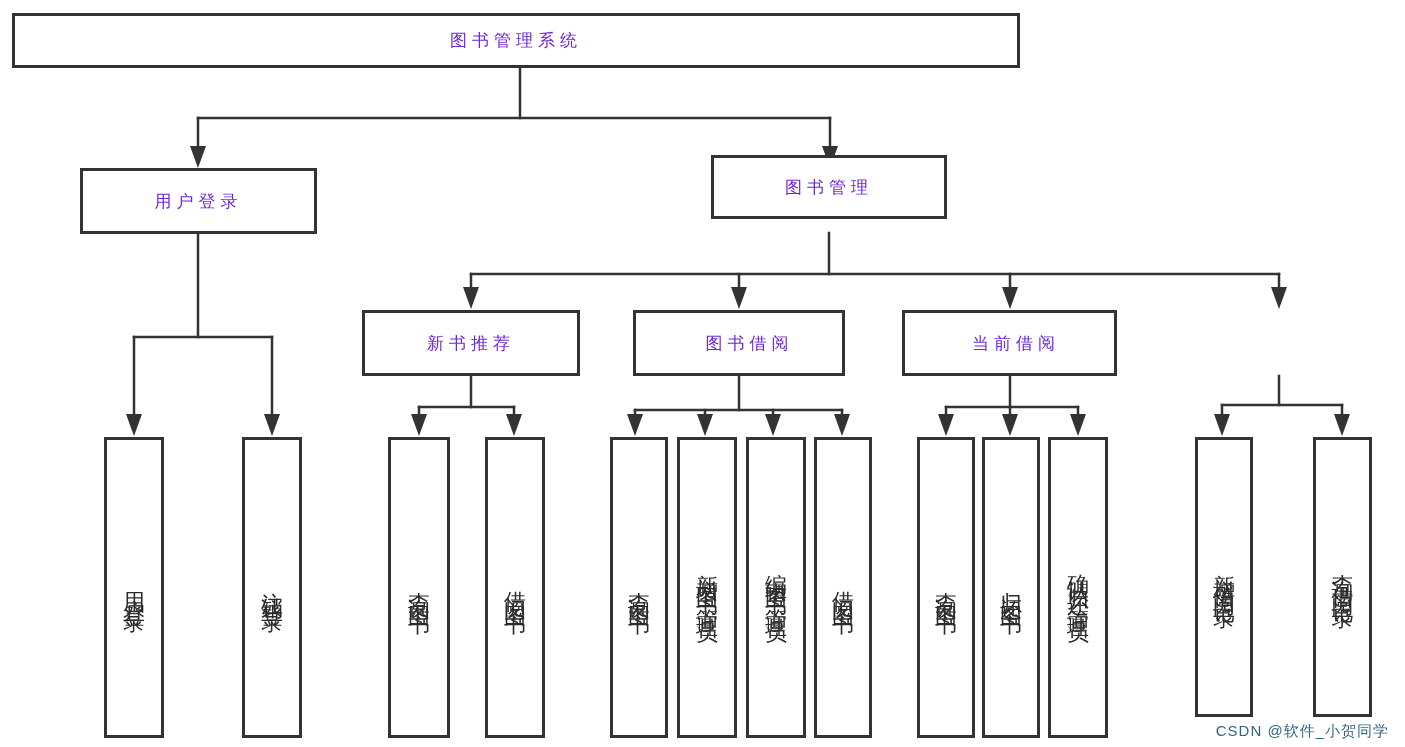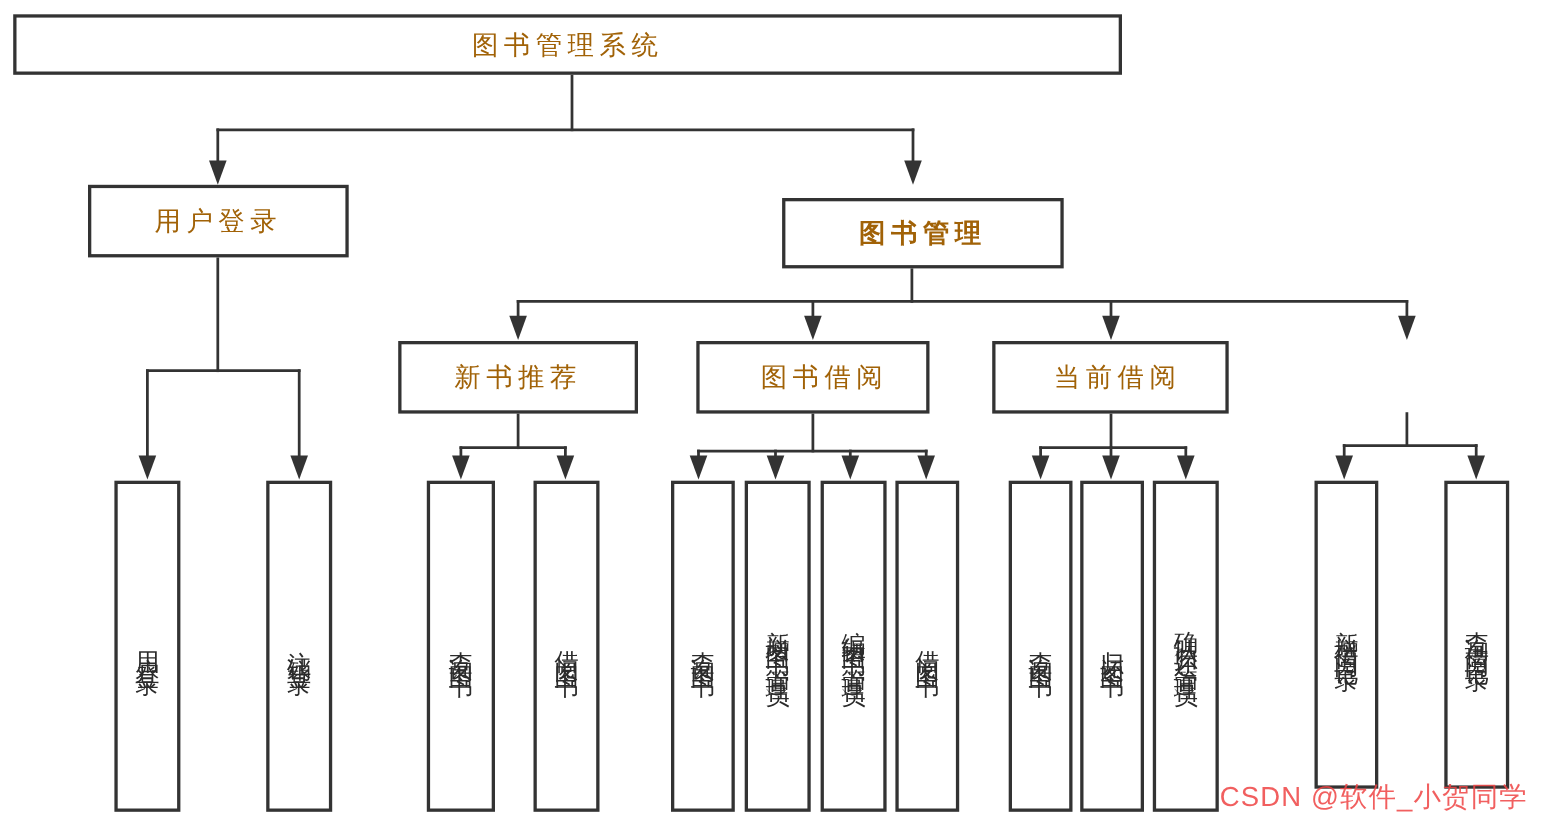--- a/index.html
+++ b/index.html
@@ -15,39 +15,39 @@
     position:absolute;
     box-sizing:border-box;
     border:3px solid #333333;
     background:#ffffff;
     display:flex;
     align-items:center;
     justify-content:center;
     color:#2b2b2b;
   }
   .node.h span{
-    font-size:24px;
+    font-size:17px;
     letter-spacing:5px;
     white-space:nowrap;
-    color:#a16207;
+    color:#6d28d9;
   }
   .node.v span{
     writing-mode:vertical-rl;
     font-size:22px;
     letter-spacing:7px;
     line-height:1;
     color:#2b2b2b;
   }
   .watermark{
     position:absolute;
     right:16px;
     bottom:6px;
-    font-size:25px;
+    font-size:15px;
     letter-spacing:1px;
-    color:#ef4444;
+    color:#0c4a6e;
     opacity:.85;
     white-space:nowrap;
   }
 </style>
 </head>
 <body>
 
 <div class="stage">
 
   <svg class="wires" viewBox="0 0 1405 747">
@@ -105,21 +105,21 @@
       <polygon points="1334,414 1350,414 1342,436" fill="#333333"></polygon>
     </svg>
 
   <div class="node h" style="left:12px;top:13px;width:1008px;height:55px;">
     <span>图书管理系统</span>
   </div>
 
   <div class="node h" style="left:80px;top:168px;width:237px;height:66px;">
     <span>用户登录</span>
   </div>
-  <div class="node h" style="left:711px;top:180px;width:256px;height:64px;font-weight:bold;">
+  <div class="node h" style="left:711px;top:155px;width:236px;height:64px;">
     <span>图书管理</span>
   </div>
 
   <div class="node h" style="left:362px;top:310px;width:218px;height:66px;">
     <span>新书推荐</span>
   </div>
   <div class="node h" style="left:633px;top:310px;width:212px;height:66px;padding-left:21px;">
     <span>图书借阅</span>
   </div>
   <div class="node h" style="left:902px;top:310px;width:215px;height:66px;padding-left:13px;">

